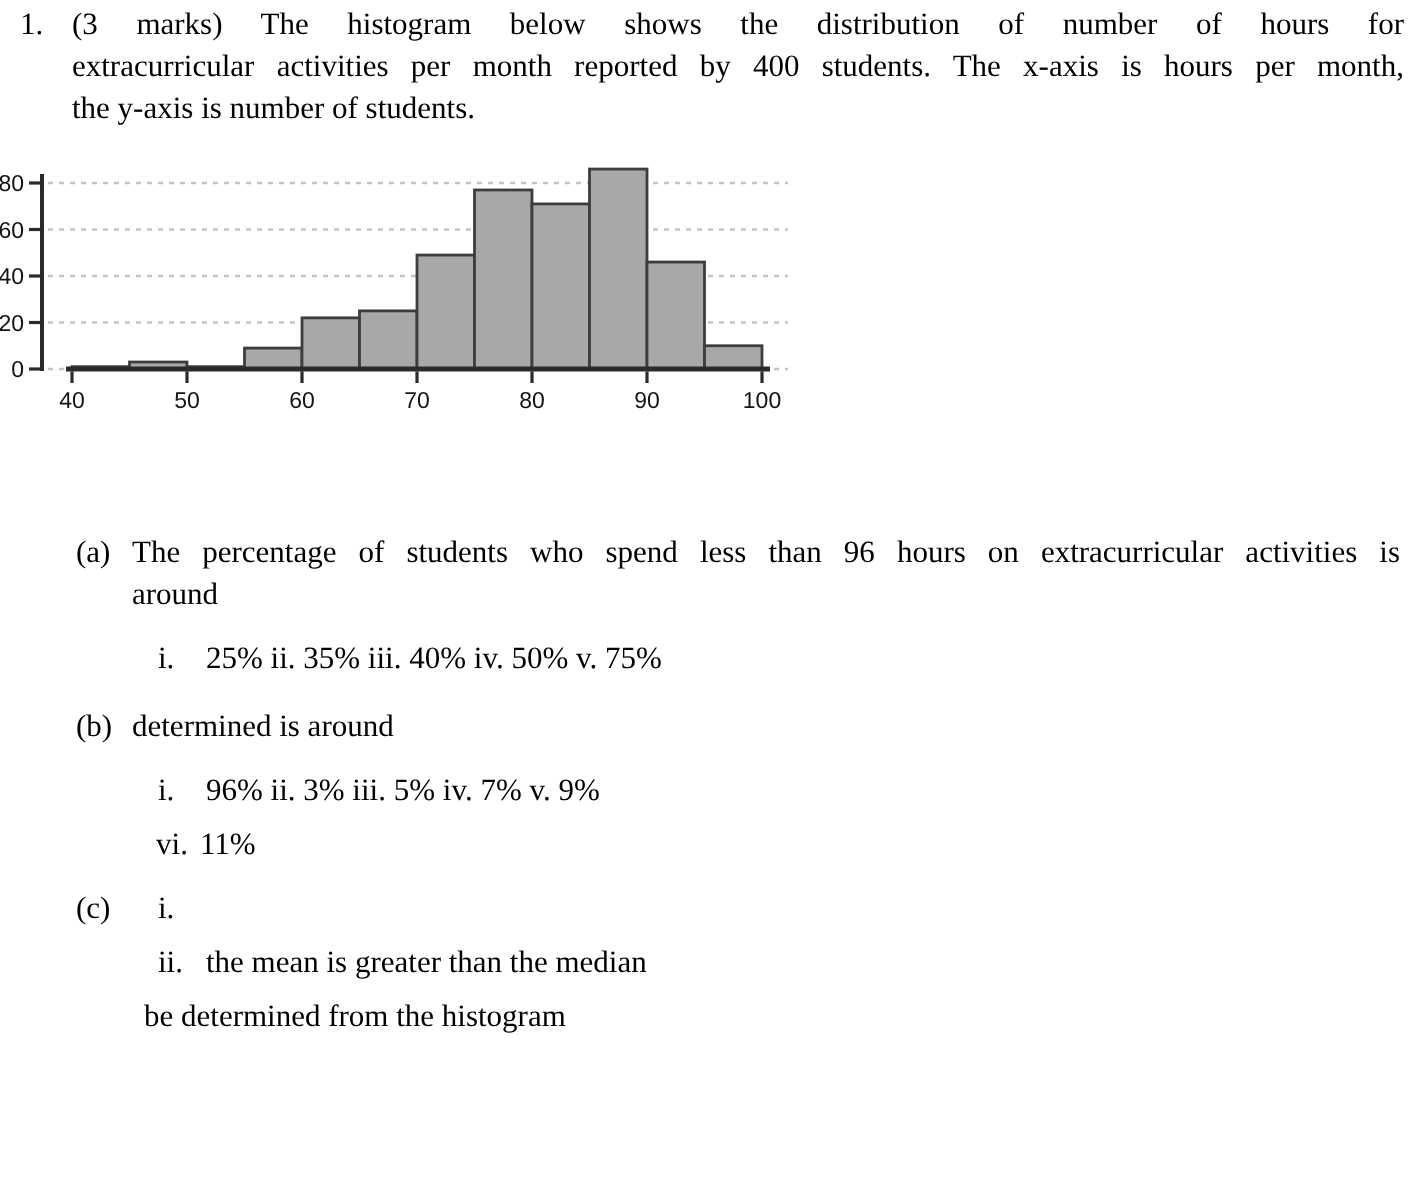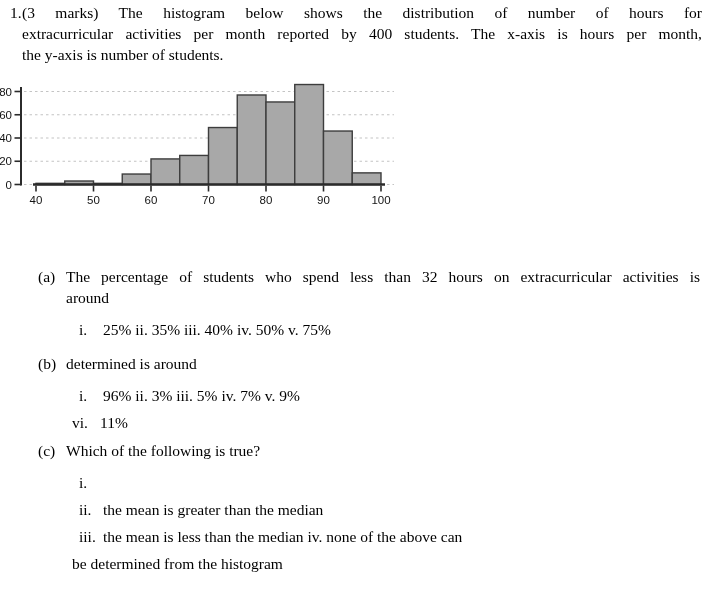--- a/index.html
+++ b/index.html
@@ -2,34 +2,34 @@
 <html><head>
 <meta charset="utf-8">
 <style>
   html,body{margin:0;padding:0;background:#fff;}
   .page{
     position:relative;width:714px;height:597px;background:#ffffff;overflow:hidden;
     font-family:"Liberation Serif",serif;font-size:15.5px;line-height:21px;color:#000;
   }
   .question{position:absolute;top:2px;left:10px;width:692px;}
   .qnum{position:absolute;left:0;top:0;}
-  .qbody{margin-left:12px;}
+  .qbody{margin-left:26px;}
   .tline{display:block;}
   .just{text-align:justify;text-align-last:justify;}
   #chart{position:absolute;top:78px;left:0;}
   #parts{position:absolute;top:266px;left:38px;width:662px;}
   .part{position:relative;padding-left:28px;}
   .part.gap-b{margin-top:13px;}
   .part.gap-c{margin-top:7px;}
   .plabel{position:absolute;left:0;top:0;}
   .optline{display:flex;margin-left:13px;margin-top:6px;}
   .optline.first{margin-top:11px;}
   .optline.shallow{margin-left:6px;}
   .omarker{flex:none;width:24px;}
-  .optline.shallow .omarker{width:28px;}
+  .optline.shallow .omarker{width:28px;text-align:center;}
   .optline.shallow .omarker:empty{width:0;}
 </style>
 </head>
 <body>
 
 <div class="page">
 
   <div class="question">
     <span class="qnum">1.</span>
     <div class="qbody">
@@ -81,52 +81,47 @@
       <text x="266" y="126" text-anchor="middle" fill="#141414" font-size="11.5" font-family="&quot;Liberation Sans&quot;, sans-serif">80</text>
       <line x1="323.5" x2="323.5" y1="107.7" y2="113.5" stroke="#2b2b2b" stroke-width="1.6"></line>
       <text x="323.5" y="126" text-anchor="middle" fill="#141414" font-size="11.5" font-family="&quot;Liberation Sans&quot;, sans-serif">90</text>
       <line x1="381" x2="381" y1="107.7" y2="113.5" stroke="#2b2b2b" stroke-width="1.6"></line>
       <text x="381" y="126" text-anchor="middle" fill="#141414" font-size="11.5" font-family="&quot;Liberation Sans&quot;, sans-serif">100</text>
     </svg>
 
   <div id="parts">
       <div class="part">
         <span class="plabel">(a)</span>
-        <span class="tline just">The percentage of students who spend less than 32 hours on extracurricular activities is</span>
+        <span class="tline just">The percentage of students who spend less than 96 hours on extracurricular activities is</span>
         <span class="tline">around</span>
         <div class="optline first">
           <span class="omarker">i.</span>
           <span>25% ii. 35% iii. 40% iv. 50% v. 75%</span>
         </div>
       </div>
       <div class="part gap-b">
         <span class="plabel">(b)</span>
         <span class="tline">determined is around</span>
         <div class="optline first">
           <span class="omarker">i.</span>
           <span>96% ii. 3% iii. 5% iv. 7% v. 9%</span>
         </div>
         <div class="optline shallow">
           <span class="omarker">vi.</span>
           <span>11%</span>
         </div>
       </div>
       <div class="part gap-c">
         <span class="plabel">(c)</span>
-        <span class="tline">Which of the following is true?</span>
         <div class="optline first">
           <span class="omarker">i.</span>
         </div>
         <div class="optline">
           <span class="omarker">ii.</span>
           <span>the mean is greater than the median</span>
-        </div>
-        <div class="optline">
-          <span class="omarker">iii.</span>
-          <span>the mean is less than the median iv. none of the above can</span>
         </div>
         <div class="optline shallow">
           <span class="omarker"></span>
           <span>be determined from the histogram</span>
         </div>
       </div>
     </div>
 
 </div>
 

